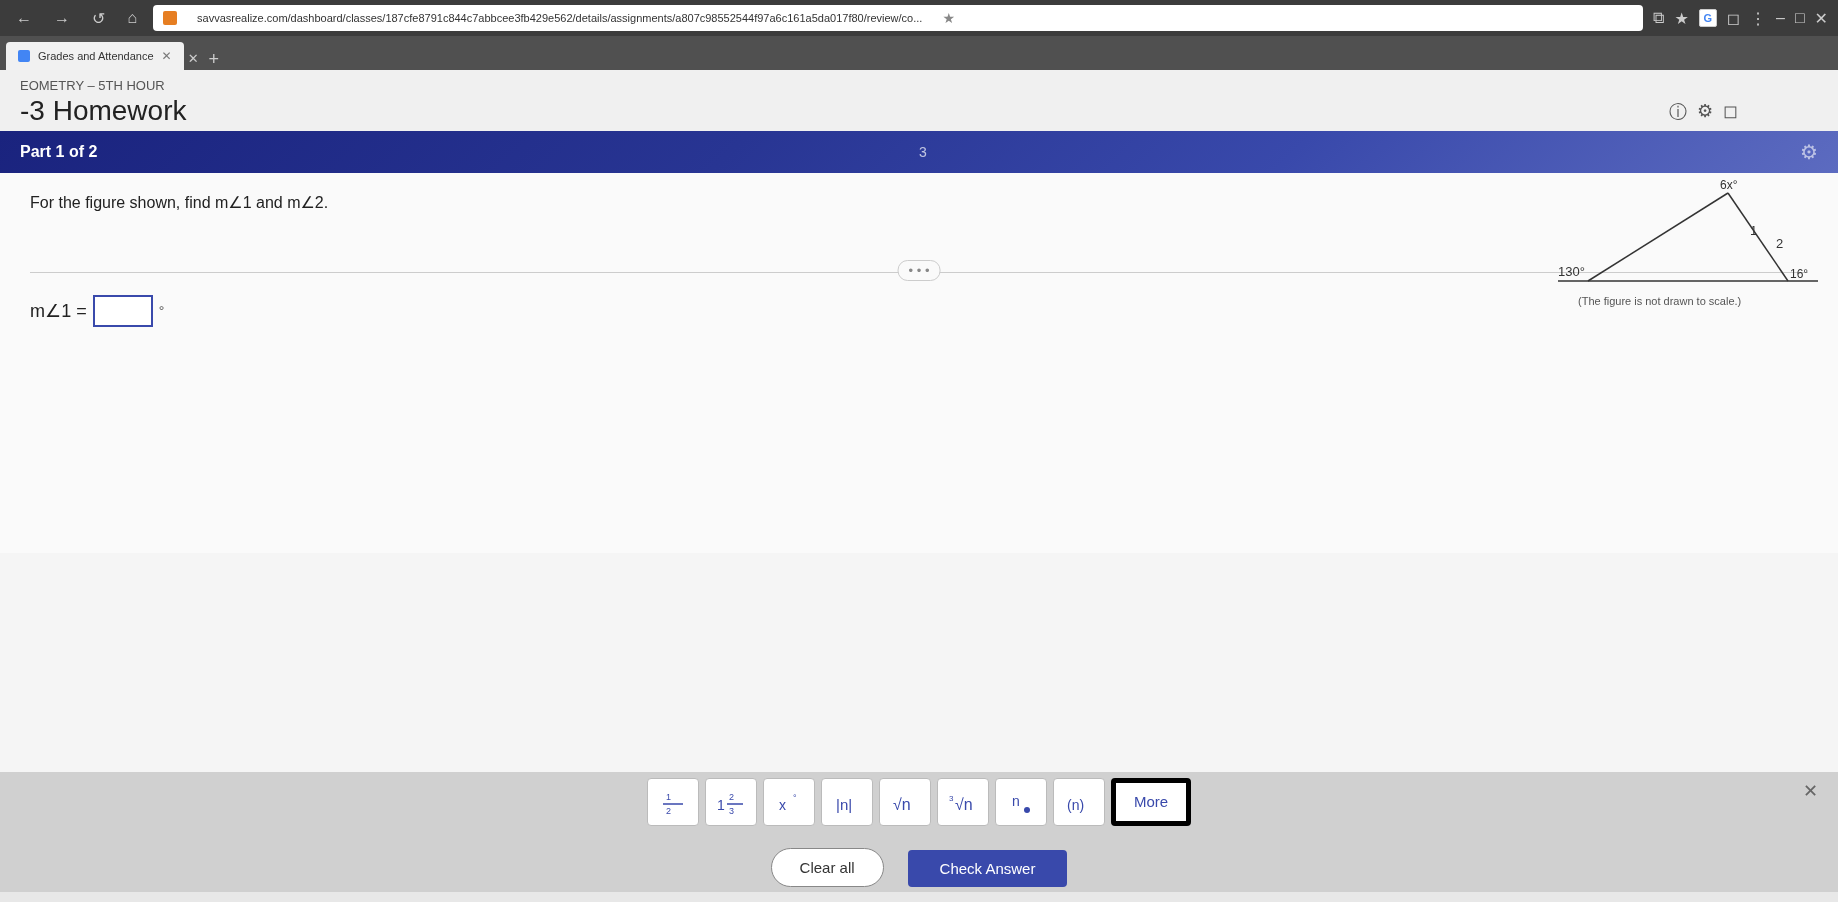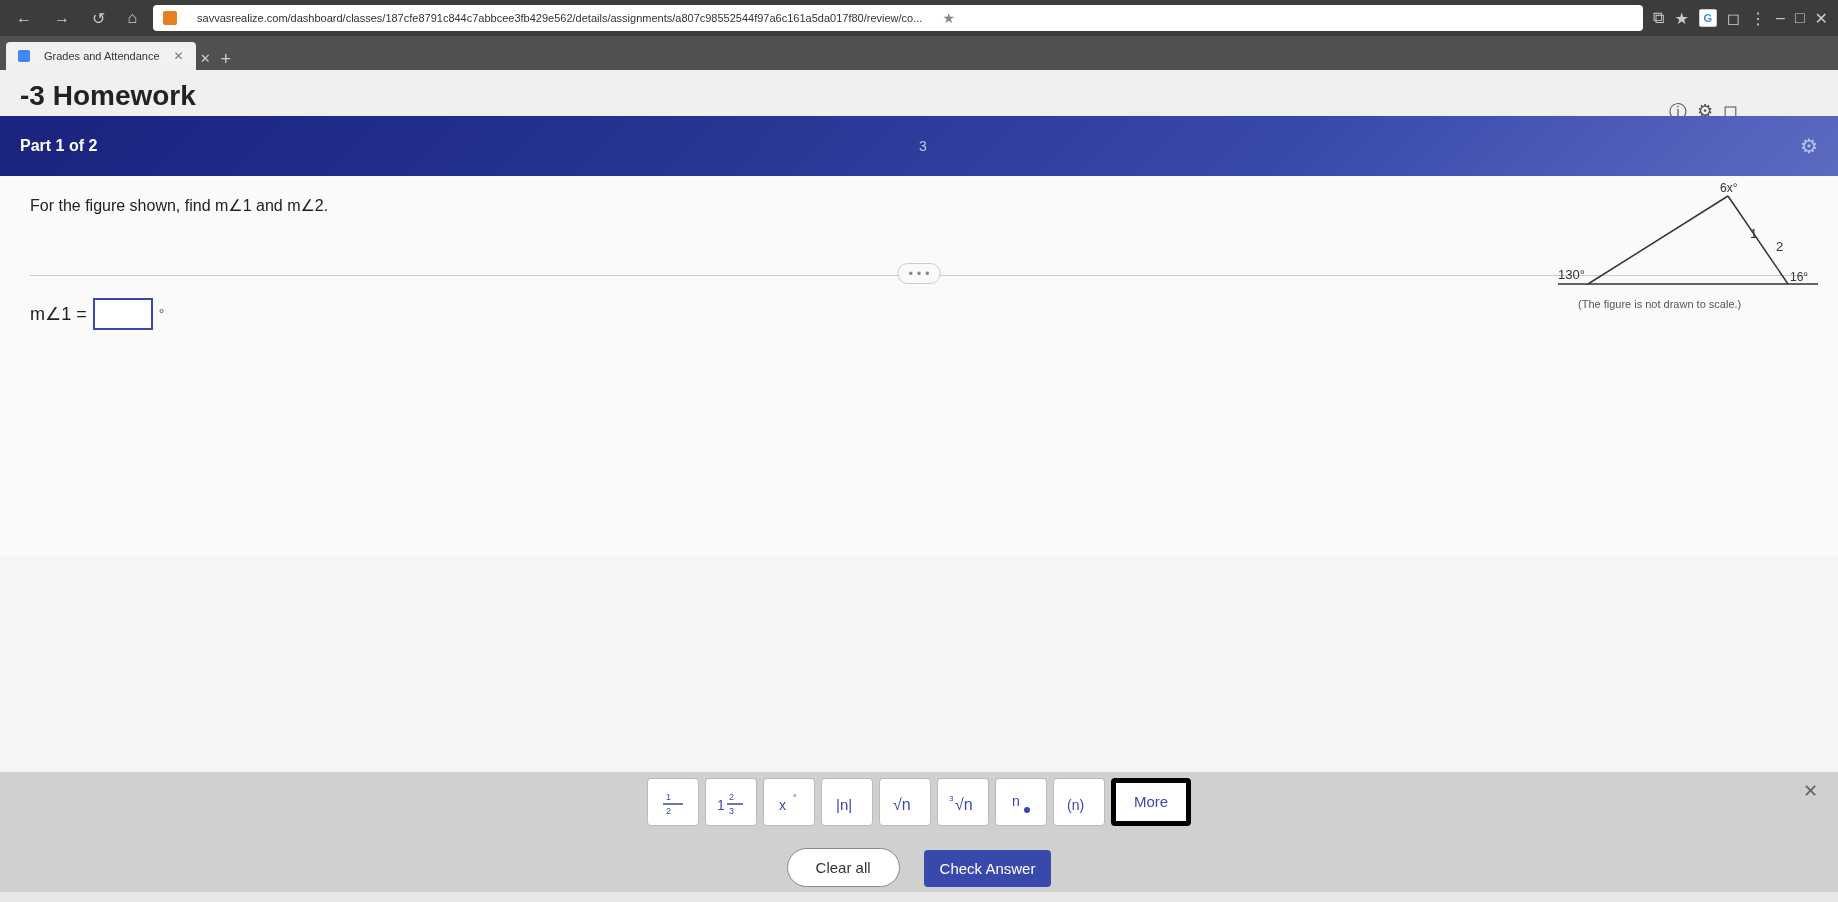--- a/index.html
+++ b/index.html
@@ -24,21 +24,21 @@
       background: #f0f0f0;
       padding: 8px 20px 4px 20px;
     }
     .breadcrumb-text {
       font-size: 13px;
       color: #555;
       font-weight: 500;
     }
     .page-title {
       font-size: 28px;
-      font-weight: bold;
+      font-weight: normal;
       color: #222;
       margin-top: 2px;
     }
 
     
     .limite-section {
       position: absolute;
       top: 88px;
       right: 160px;
       text-align: right;
@@ -46,21 +46,21 @@
       color: #333;
     }
     .limite-label {
       font-weight: bold;
       font-size: 14px;
     }
 
     
     .blue-header {
       background: linear-gradient(135deg, #1a237e 0%, #283593 40%, #3949ab 70%, #5c6bc0 100%);
-      height: 60px;
+      height: 42px;
       display: flex;
       align-items: center;
       padding: 0 20px;
       margin-top: 0;
     }
     .part-label {
       color: white;
       font-size: 16px;
       font-weight: bold;
     }
@@ -160,21 +160,21 @@
       border-radius: 20px;
       padding: 10px 28px;
       font-size: 15px;
       color: #333;
       cursor: pointer;
     }
     .check-answer-btn {
       background: #3949ab;
       border: none;
       border-radius: 4px;
-      padding: 10px 16px;
+      padding: 10px 32px;
       font-size: 15px;
       color: #fff;
       cursor: pointer;
       margin-top: 12px;
     }
 
     .close-toolbar-btn {
       position: absolute;
       right: 20px;
       top: 8px;
@@ -228,21 +228,21 @@
     }
     .tab-item {
       background: #f1f1f1;
       height: 28px;
       display: flex;
       align-items: center;
       padding: 0 12px;
       font-size: 11px;
       color: #333;
       border-radius: 4px 4px 0 0;
-      gap: 14px;
+      gap: 8px;
       max-width: 300px;
     }
     .tab-item .close-tab {
       color: #777;
       font-size: 12px;
       cursor: pointer;
     }
     .tab-plus {
       color: #ccc;
       font-size: 18px;
@@ -309,20 +309,21 @@
     <span>Grades and Attendance</span>
     <span class="close-tab">✕</span>
   </div>
   <span style="color:#ccc;margin:0 4px 4px 4px;font-size:13px;">✕</span>
   <span class="tab-plus">+</span>
 </div>
 
 <div class="page-wrapper">
 
   <div class="page-header" style="position:relative;">
+    <div class="breadcrumb-text">EOMETRY – 5TH HOUR</div>
     <div class="page-title">-3 Homework</div>
 
     <div class="limite-section">
       <div class="limite-label">Limite</div>
       <div>Sep 27 – 11:59 pm</div>
     </div>
 
     <div style="position:absolute; right: 100px; top: 30px; display:flex; gap:10px; color:#555;">
       <span style="font-size:18px;">ⓘ</span>
       <span style="font-size:18px;">⚙</span>

